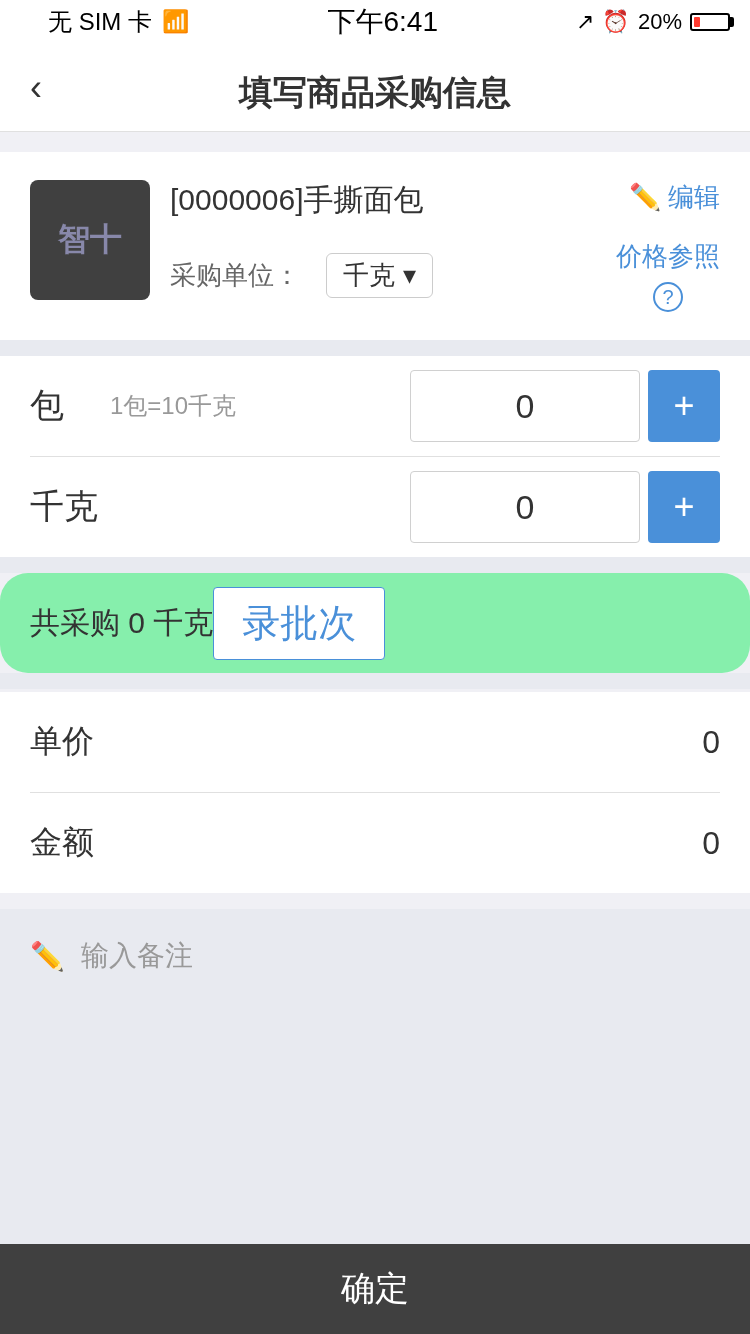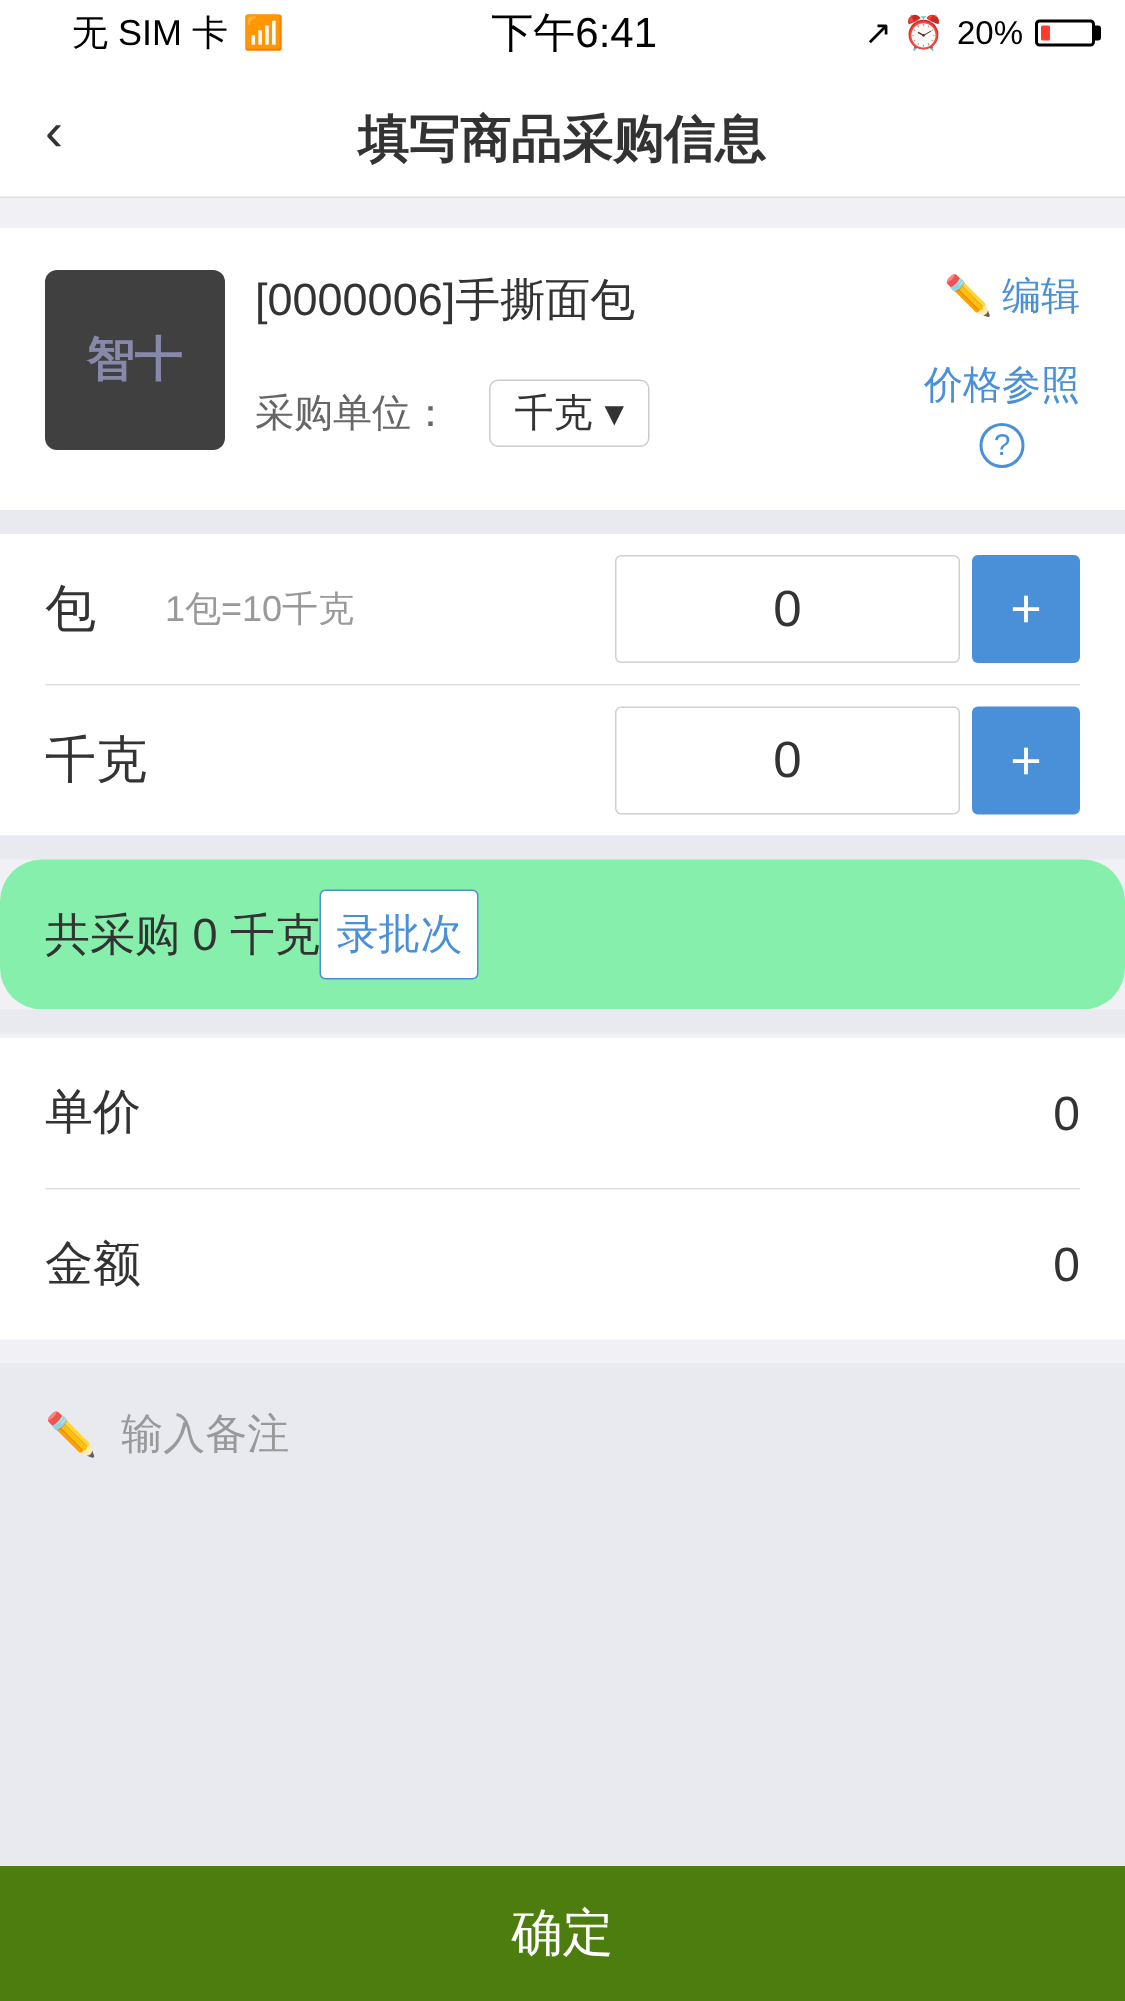--- a/index.html
+++ b/index.html
@@ -226,22 +226,22 @@
       border-radius: 28px;
     }
     .total-text {
       font-size: 30px;
       color: #333;
     }
     .batch-btn {
       border: 1px solid #4a90d9;
       color: #4a90d9;
       background: #fff;
-      padding: 10px 10px;
-      font-size: 28px;
+      padding: 10px 28px;
+      font-size: 38px;
       border-radius: 4px;
       cursor: pointer;
     }
 
     
     .price-section {
       background: #fff;
       margin-top: 3px;
     }
     .price-row {
@@ -283,21 +283,21 @@
       flex: 1;
       background: #e8eaf0;
       min-height: 300px;
     }
 
     
     .confirm-btn-wrap {
       position: fixed;
       bottom: 0;
       width: 750px;
-      background: #4d7c0f;
+      background: #404040;
       height: 90px;
       display: flex;
       align-items: center;
       justify-content: center;
       cursor: pointer;
     }
     .confirm-btn-text {
       font-size: 34px;
       color: #fff;
       font-weight: 500;

